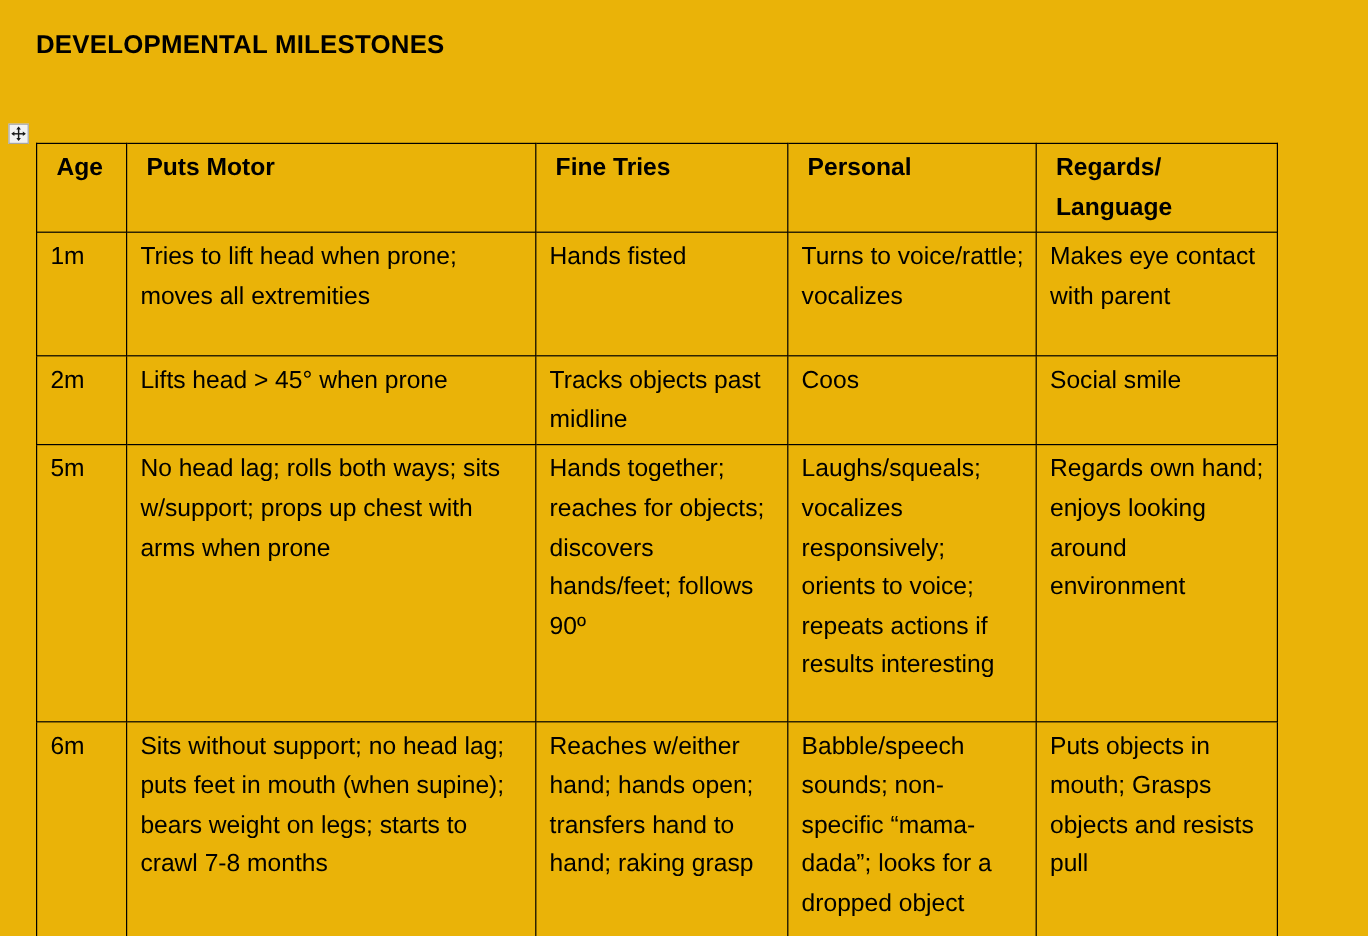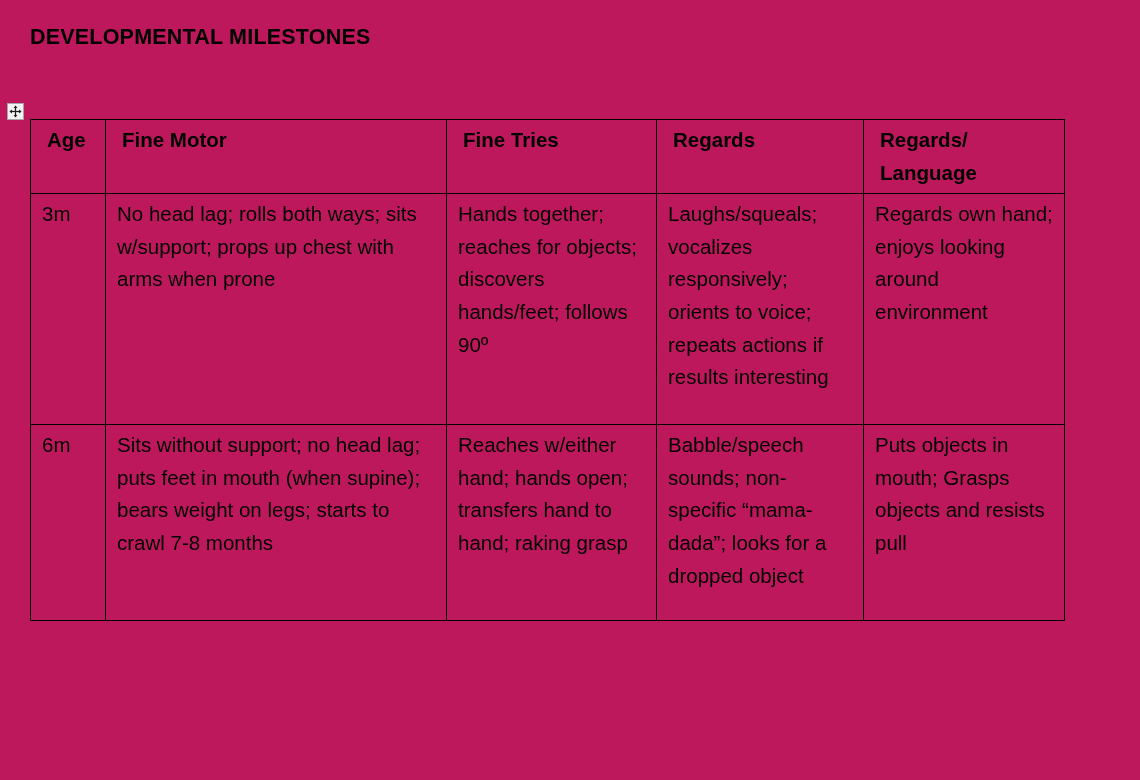--- a/index.html
+++ b/index.html
@@ -14,21 +14,21 @@
     overflow: hidden;
     font-family: "Liberation Sans", "DejaVu Sans", sans-serif;
     color: #000000;
     position: relative;
   }
 
   #page {
     position: relative;
     width: 1140px;
     height: 780px;
-    background: #be185d;
+    background: #eab308;
     text-decoration: underline;
   }
 
   
   .doc-title {
     position: absolute;
     left: 30px;
     top: 25px;
     font-size: 21.5px;
     font-weight: bold;
@@ -121,32 +121,46 @@
     <colgroup>
       <col class="c-age">
       <col class="c-gross">
       <col class="c-fine">
       <col class="c-lang">
       <col class="c-social">
     </colgroup>
     <thead>
       <tr class="row-head">
         <th>Age</th>
-        <th>Fine Motor</th>
+        <th>Puts Motor</th>
         <th>Fine Tries</th>
-        <th>Regards</th>
+        <th>Personal</th>
         <th>
           <span class="cell-break">Regards/</span>
           <span class="cell-break">Language</span>
         </th>
       </tr>
     </thead>
     <tbody>
+      <tr class="row-1m">
+        <td>1m</td>
+        <td>Tries to lift head when prone; moves all extremities</td>
+        <td>Hands fisted</td>
+        <td>Turns to voice/rattle; vocalizes</td>
+        <td>Makes eye contact with parent</td>
+      </tr>
+      <tr class="row-2m">
+        <td>2m</td>
+        <td>Lifts head &gt; 45° when prone</td>
+        <td>Tracks objects past midline</td>
+        <td>Coos</td>
+        <td>Social smile</td>
+      </tr>
       <tr class="row-4m">
-        <td>3m</td>
+        <td>5m</td>
         <td>No head lag; rolls both ways; sits w/support; props up chest with arms when prone</td>
         <td>Hands together; reaches for objects; discovers hands/feet; follows 90º</td>
         <td>Laughs/squeals; vocalizes responsively; orients to voice; repeats actions if results interesting</td>
         <td>Regards own hand; enjoys looking around environment</td>
       </tr>
       <tr class="row-6m">
         <td>6m</td>
         <td>Sits without support; no head lag; puts feet in mouth (when supine); bears weight on legs; starts to crawl 7-8 months</td>
         <td>Reaches w/either hand; hands open; transfers hand to hand; raking grasp</td>
         <td>Babble/speech sounds; non-specific “mama-dada”; looks for a dropped object</td>

